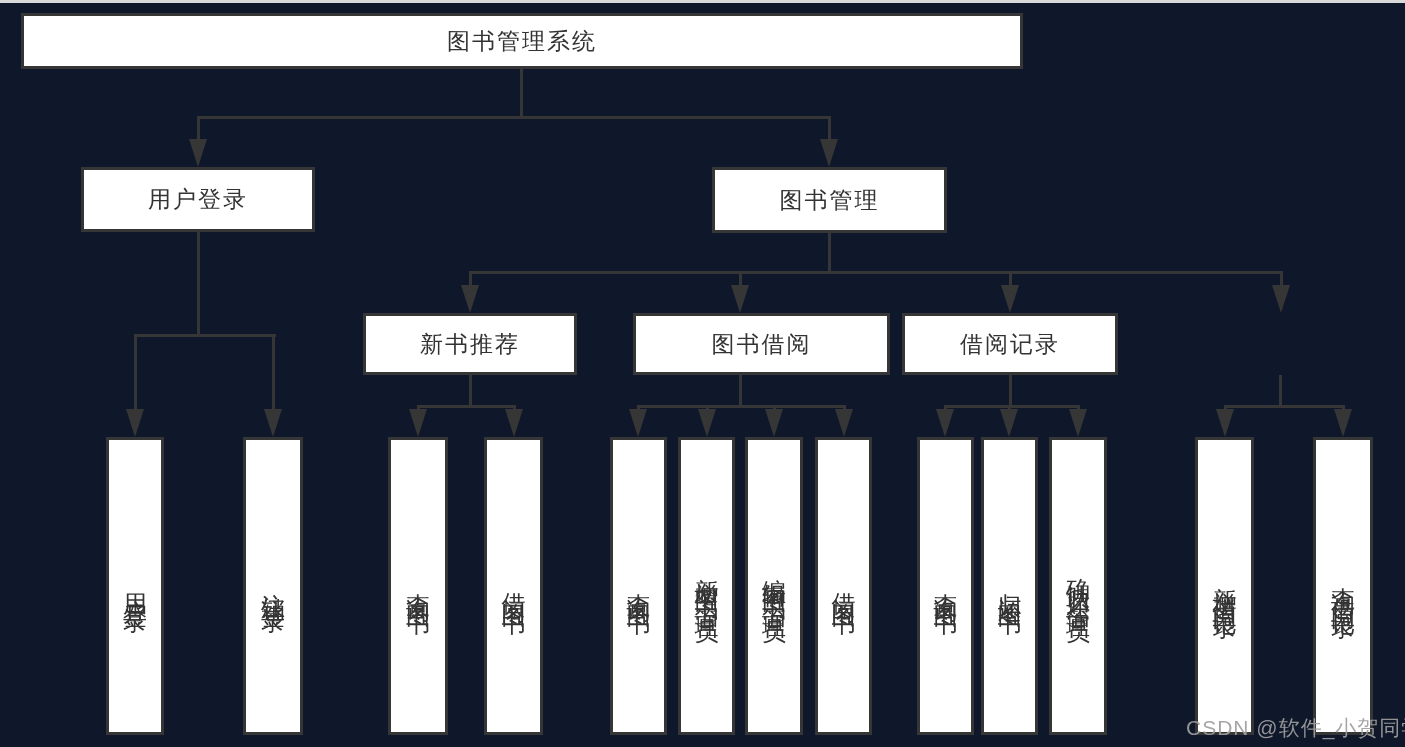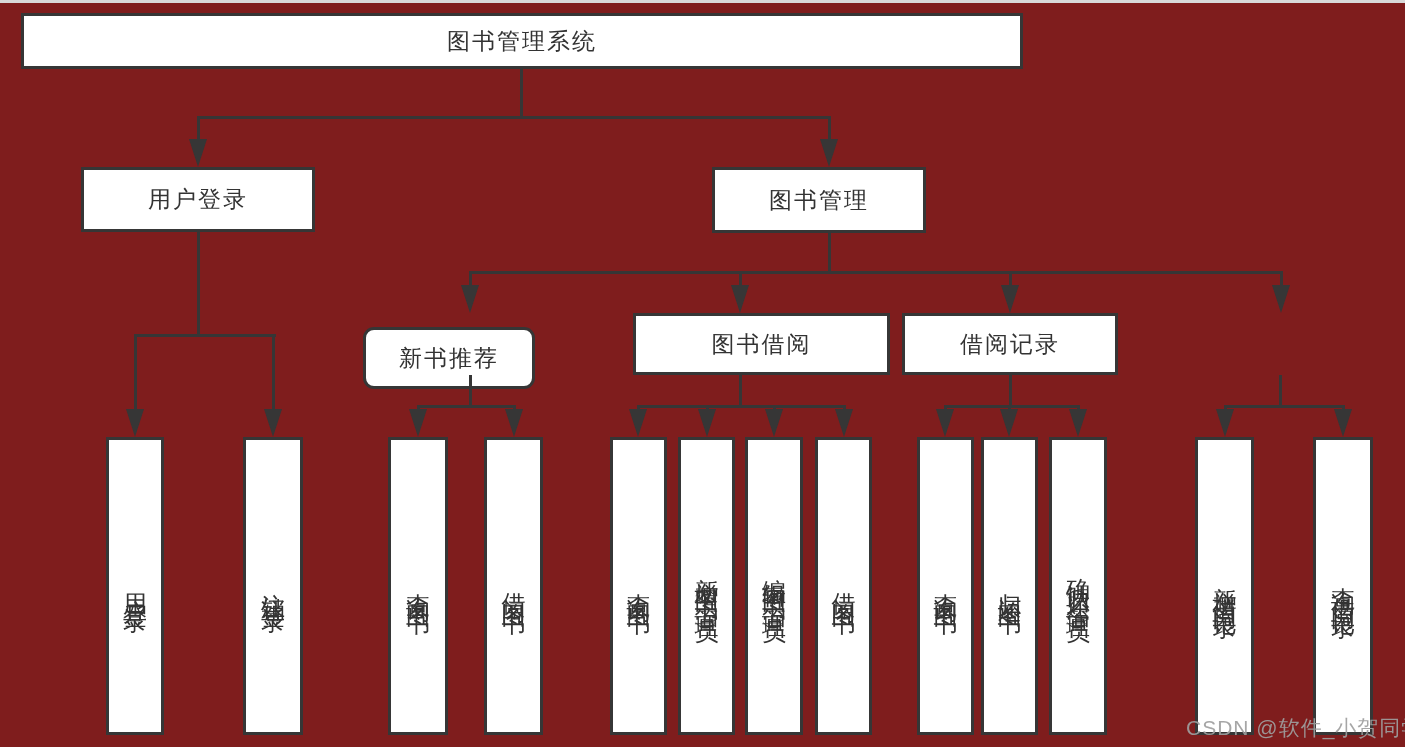--- a/index.html
+++ b/index.html
@@ -1,17 +1,17 @@
 <!DOCTYPE html>
 <html><head>
 <meta charset="utf-8">
 <style>
   html,body{margin:0;padding:0;background:#ffffff;}
   #canvas{
-    position:relative;width:1405px;height:747px;background:#7f1d1d;overflow:hidden;
+    position:relative;width:1405px;height:747px;background:#0f172a;overflow:hidden;
     font-family:"Liberation Sans","DejaVu Sans",sans-serif;color:#333333;
   }
   .box{
     position:absolute;box-sizing:border-box;border:3px solid #363636;background:#ffffff;
     display:flex;align-items:center;justify-content:center;text-align:center;
   }
   .hbox{font-size:23px;letter-spacing:2px;white-space:nowrap;}
   .vbox{
     writing-mode:vertical-rl;text-orientation:mixed;
     font-size:24px;letter-spacing:6px;line-height:1;
@@ -42,21 +42,21 @@
   <div class="v" style="left:520px;top:69px;height:47px;"></div>
   <div class="h" style="left:197px;top:116px;width:634px;"></div>
   <div class="v" style="left:197px;top:116px;height:26px;"></div>
   <div class="arrow" style="left:189px;top:139px;"></div>
   <div class="v" style="left:828px;top:116px;height:26px;"></div>
   <div class="arrow" style="left:820px;top:139px;"></div>
 
   <div class="box hbox" style="left:81px;top:167px;width:234px;height:65px;">
     <span>用户登录</span>
   </div>
-  <div class="box hbox" style="left:712px;top:167px;width:214px;height:66px;justify-content:center;">
+  <div class="box hbox" style="left:712px;top:167px;width:235px;height:66px;justify-content:center;">
     <span>图书管理</span>
   </div>
 
   <div class="v" style="left:197px;top:232px;height:104px;"></div>
   <div class="h" style="left:134px;top:334px;width:142px;"></div>
   <div class="v" style="left:134px;top:334px;height:78px;"></div>
   <div class="arrow" style="left:126px;top:409px;"></div>
   <div class="v" style="left:272px;top:334px;height:78px;"></div>
   <div class="arrow" style="left:264px;top:409px;"></div>
 
@@ -64,21 +64,21 @@
   <div class="h" style="left:469px;top:271px;width:814px;"></div>
   <div class="v" style="left:469px;top:271px;height:19px;"></div>
   <div class="arrow" style="left:461px;top:285px;"></div>
   <div class="v" style="left:739px;top:271px;height:19px;"></div>
   <div class="arrow" style="left:731px;top:285px;"></div>
   <div class="v" style="left:1009px;top:271px;height:19px;"></div>
   <div class="arrow" style="left:1001px;top:285px;"></div>
   <div class="v" style="left:1280px;top:271px;height:19px;"></div>
   <div class="arrow" style="left:1272px;top:285px;"></div>
 
-  <div class="box hbox" style="left:363px;top:327px;width:172px;height:62px;border-radius:11px;">
+  <div class="box hbox" style="left:363px;top:313px;width:214px;height:62px;">
     <span>新书推荐</span>
   </div>
   <div class="box hbox" style="left:633px;top:313px;width:257px;height:62px;">
     <span>图书借阅</span>
   </div>
   <div class="box hbox" style="left:902px;top:313px;width:216px;height:62px;">
     <span>借阅记录</span>
   </div>
 
   <div class="v" style="left:469px;top:375px;height:33px;"></div>

